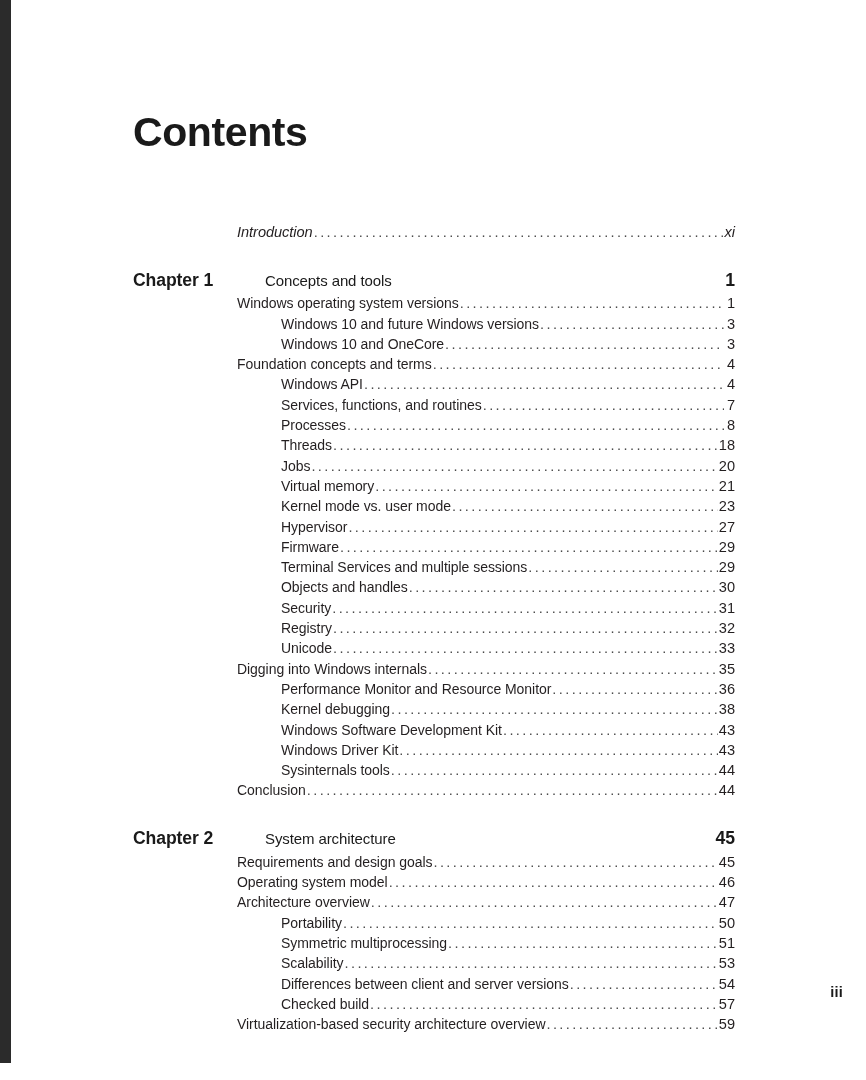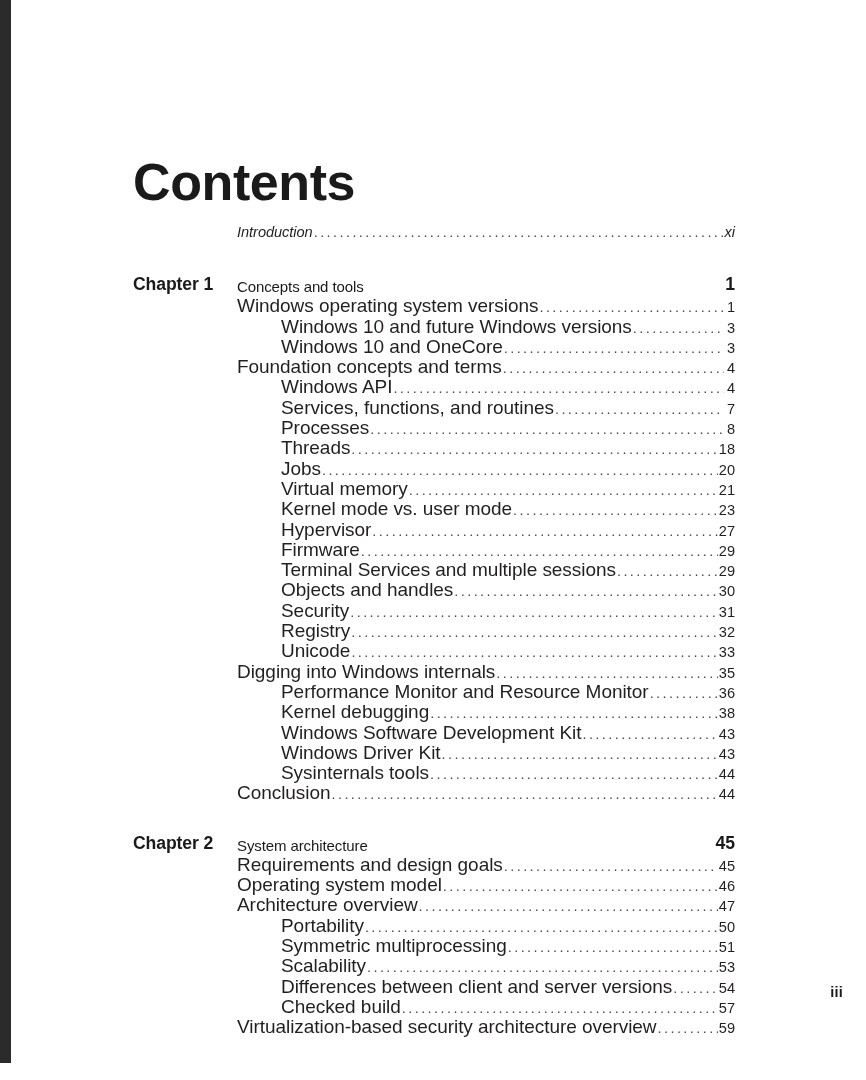--- a/index.html
+++ b/index.html
@@ -33,26 +33,25 @@
     top: 0;
     width: 866px;
     height: 1080px;
   }
 
   
   .page-title {
     position: absolute;
     left: 133px;
     top: 112px;
-    font-size: 52px;
+    font-size: 41px;
     font-weight: bold;
     letter-spacing: -0.4px;
     color: #1a1a1a;
     line-height: 1;
-    margin-top: 44px;
   }
 
   
   .toc {
     position: absolute;
     left: 0;
     top: 224px;
     width: 866px;
   }
 
@@ -75,21 +74,22 @@
     font-size: 14.6px;
   }
   .row.front {
     height: 20.4px;
   }
   .row.front .label { width: 104px; }
 
   
   .row.chapter {
     height: 30px;
-    align-items: flex-end;
+    align-items: center;
+    gap: 28px;
   }
   .row.chapter .label {
     width: 104px;
     font-size: 17.6px;
     font-weight: bold;
     color: #1a1a1a;
     letter-spacing: -0.1px;
     flex: 0 0 104px;
   }
   .row.chapter .entry-text {
@@ -110,21 +110,21 @@
     height: 20.3px;
   }
   .row.entry .label {
     flex: 0 0 104px;
     width: 104px;
   }
   .row.entry.lvl1 .label { flex: 0 0 104px; width: 104px; }
   .row.entry.lvl2 .label { flex: 0 0 148px; width: 148px; }
 
   .entry-text {
-    font-size: 19px;
+    font-size: 14px;
     color: #231f20;
     white-space: nowrap;
     letter-spacing: -0.05px;
   }
 
   .leader {
     flex: 1 1 auto;
     overflow: hidden;
     white-space: nowrap;
     margin: 0 1px 0 1px;

